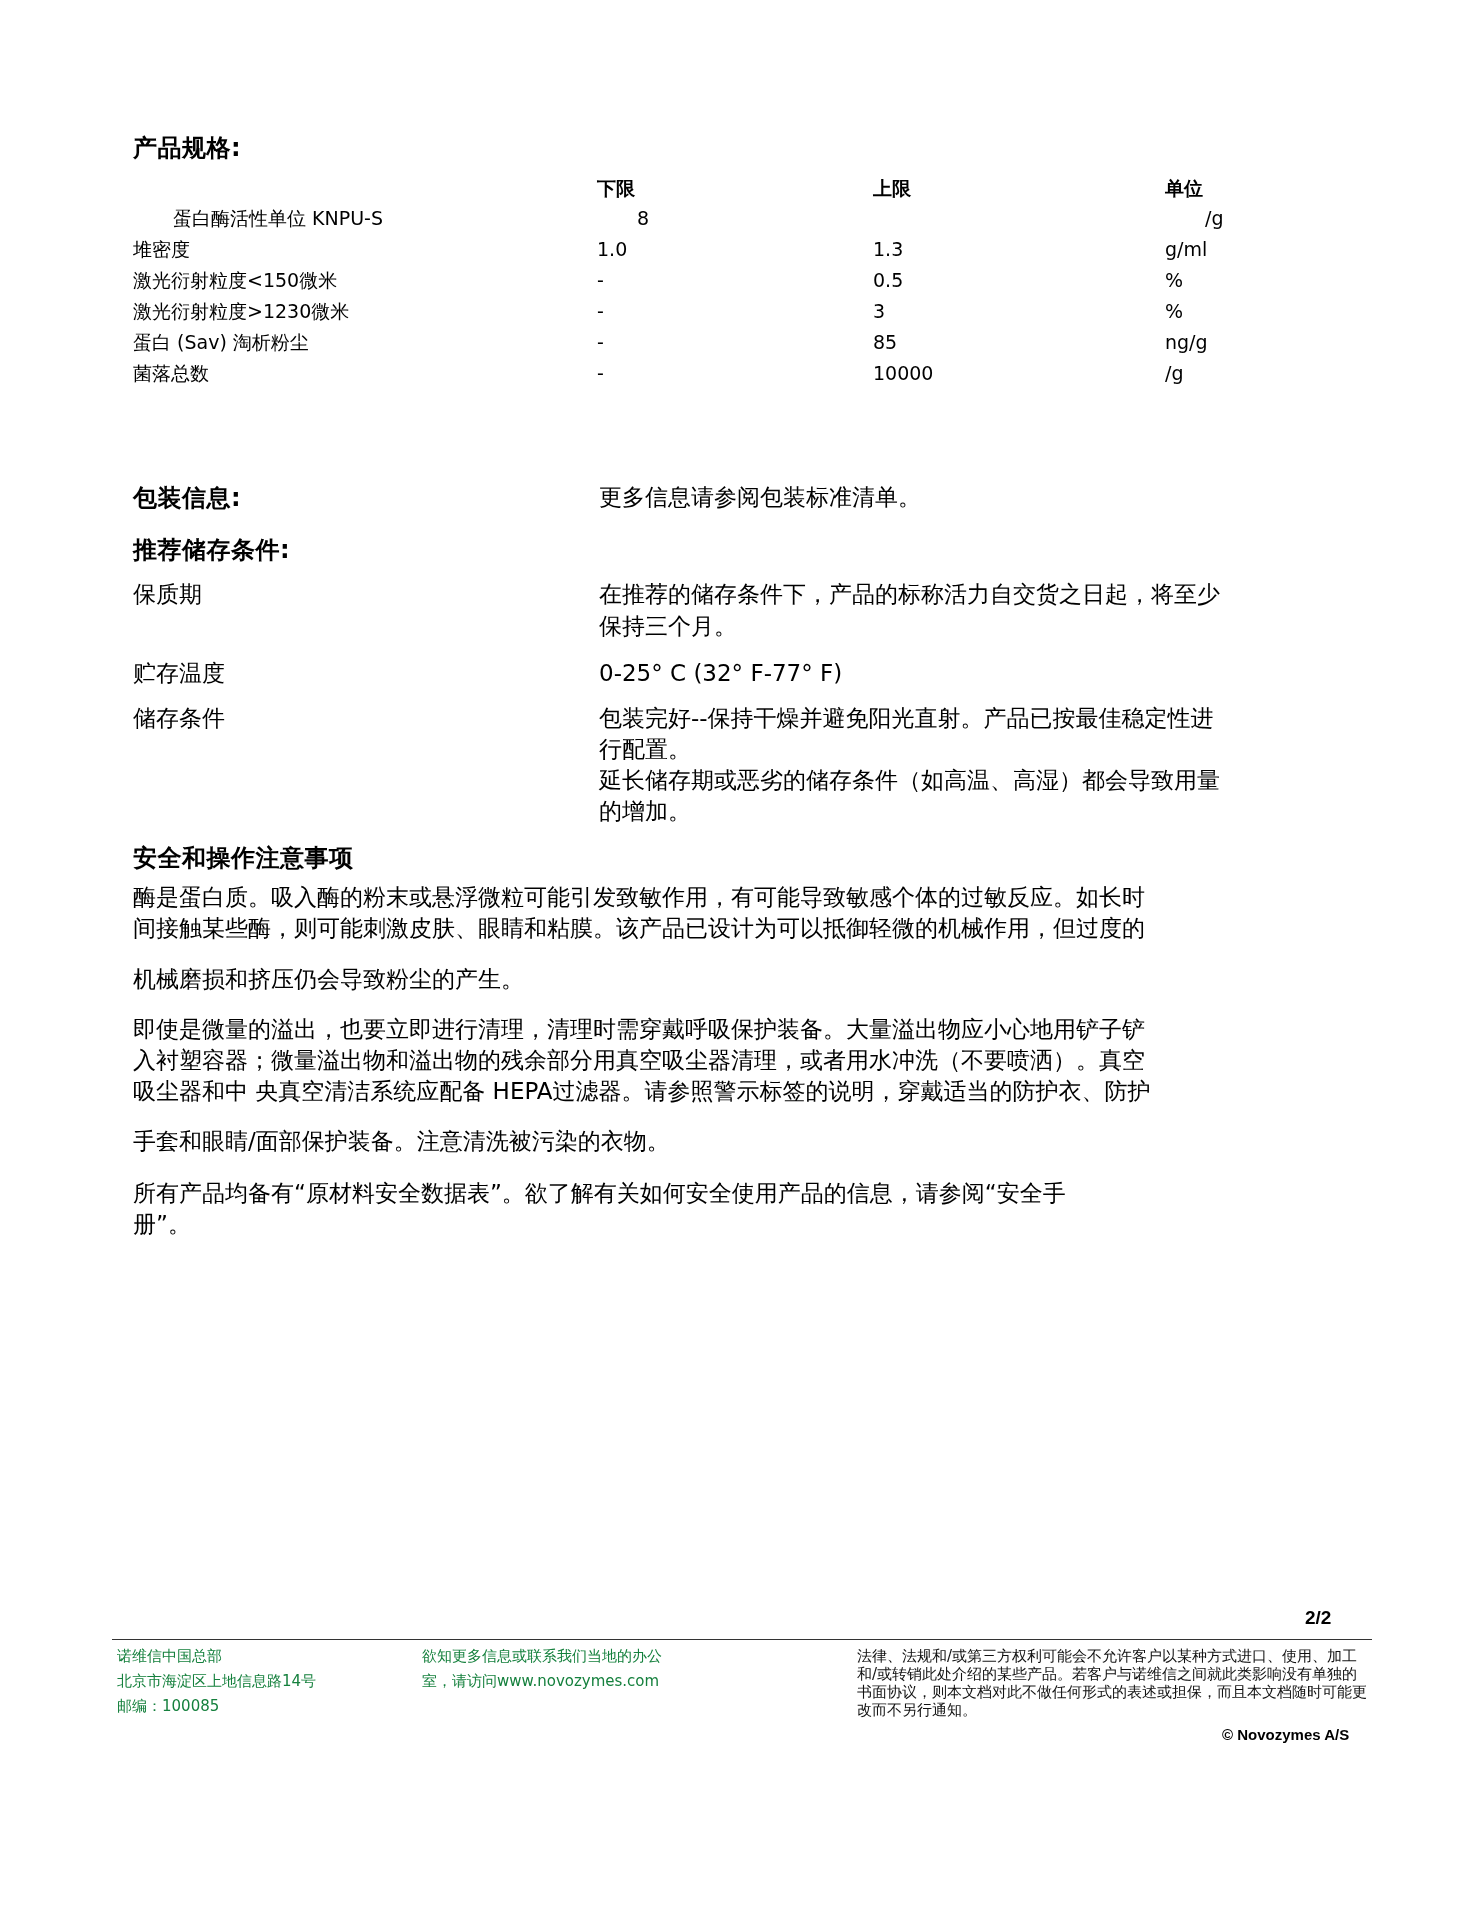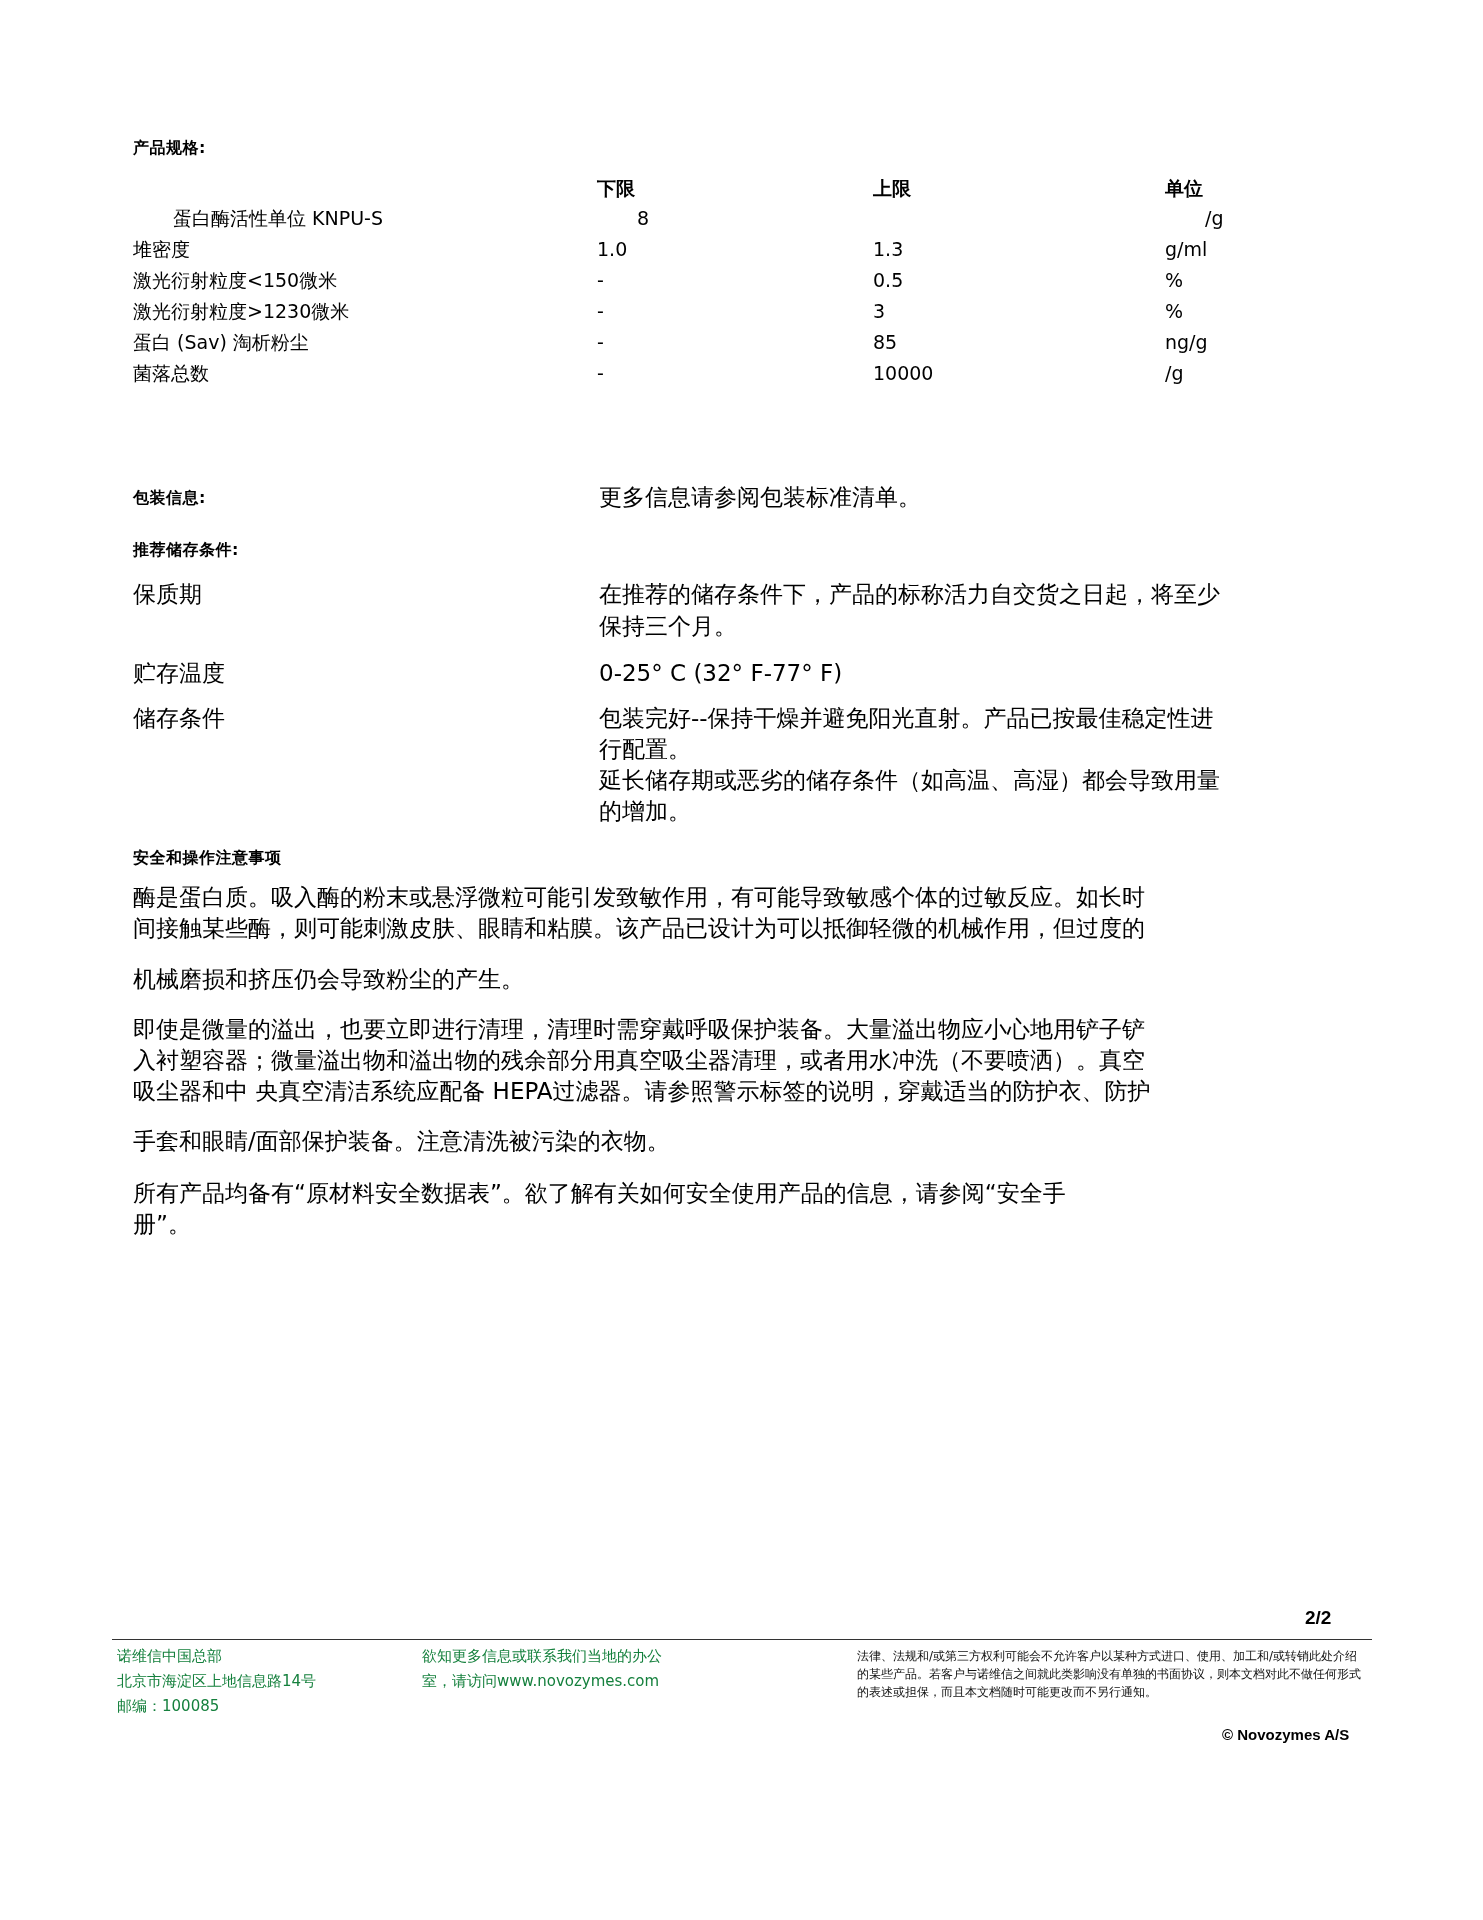--- a/index.html
+++ b/index.html
@@ -2,29 +2,29 @@
 <html><head>
 <meta charset="utf-8">
 <style>
   html, body { margin: 0; padding: 0; background: #ffffff; }
   body {
     width: 1483px; height: 1920px; position: relative; overflow: hidden;
     color: #000000;
     font-family: "DejaVu Sans", "Liberation Sans", sans-serif;
   }
   .abs { position: absolute; white-space: nowrap; }
-  .h-sec { font-size: 16px; font-weight: bold; line-height: 30px; letter-spacing: 0.5px; }
+  .h-sec { font-size: 24px; font-weight: bold; line-height: 30px; letter-spacing: 0.5px; }
   .txt { font-size: 23px; line-height: 31px; }
   .col-head { font-size: 24px; font-weight: bold; line-height: 30px; }
   .spec-row { position: absolute; left: 0; width: 1483px; height: 31px; }
   .spec-row > span { position: absolute; top: 0; font-size: 19px; line-height: 31px; white-space: nowrap; }
   .c1 { left: 133px; } .c2 { left: 597px; } .c3 { left: 873px; } .c4 { left: 1165px; }
   .footer-line { position: absolute; left: 112px; top: 1639px; width: 1260px; height: 0; border-top: 1.5px solid #333333; }
   .foot { position: absolute; font-size: 15px; line-height: 21px; color: #15803d; white-space: nowrap; }
-  .legal { position: absolute; left: 857px; top: 1647px; width: 510px; font-size: 12px; line-height: 18px; color: #111111; white-space: normal; }
+  .legal { position: absolute; left: 857px; top: 1647px; width: 510px; font-size: 15px; line-height: 18px; color: #111111; white-space: normal; }
   .pager { position: absolute; left: 1305px; top: 1607px; font-family: "Liberation Sans", sans-serif; font-weight: bold; font-size: 19px; }
   .copyright { position: absolute; left: 1222px; top: 1726px; font-family: "Liberation Sans", sans-serif; font-weight: bold; font-size: 15px; }
 </style>
 </head>
 <body>
 
 <div class="abs h-sec" style="left:133px; top:133px;">产品规格:</div>
 
 <div>
   <div class="spec-row" style="top:173px;">

